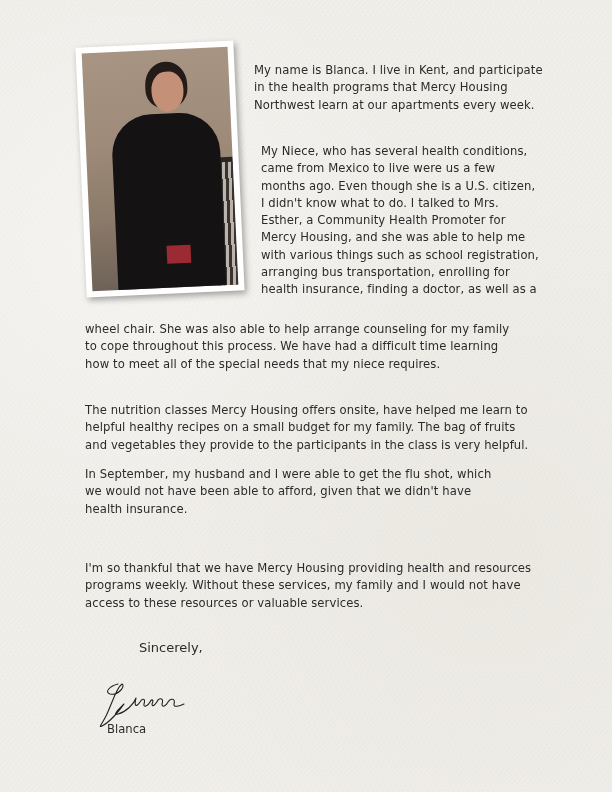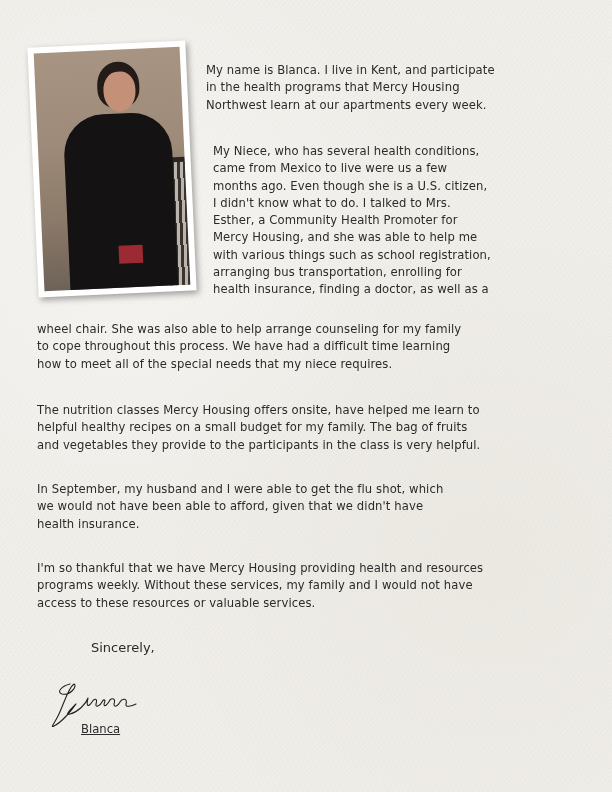--- a/index.html
+++ b/index.html
@@ -16,20 +16,21 @@
         radial-gradient(circle at 80% 70%, rgba(220,215,205,0.25) 0, rgba(0,0,0,0) 50%),
         repeating-linear-gradient(37deg, rgba(0,0,0,0.012) 0 1px, rgba(0,0,0,0) 1px 3px),
         repeating-linear-gradient(-53deg, rgba(0,0,0,0.01) 0 1px, rgba(0,0,0,0) 1px 4px);
       position: relative;
       font-family: "DejaVu Sans", sans-serif;
       color: #2a2a2a;
     }
     .page {
       position: absolute;
       inset: 0;
+      margin-left: 48px;
     }
     
     .photo-frame {
       position: absolute;
       left: 33px;
       top: 44px;
       width: 158px;
       height: 250px;
       background: #ffffff;
       padding: 6px;
@@ -107,43 +108,42 @@
       white-space: nowrap;
     }
     .line {
       display: block;
       white-space: nowrap;
     }
     .p1 { left: 206px; top: 62px; }
     .p2 { left: 213px; top: 143px; }
     .p2b { left: 37px; top: 321px; }
     .p3 { left: 37px; top: 402px; }
-    .p4 { left: 37px; top: 481px; }
+    .p4 { left: 37px; top: 466px; }
     .p5 { left: 37px; top: 560px; }
     .closing {
       position: absolute;
       left: 91px;
       top: 640px;
       font-size: 13px;
       color: #2b2b2b;
     }
     .signature {
       position: absolute;
       left: 48px;
       top: 676px;
       width: 100px;
       height: 56px;
     }
     .signed-name {
       position: absolute;
-      left: 81px;
+      left: 59px;
       top: 722px;
       font-size: 11.6px;
       color: #2b2b2b;
-      text-decoration: underline;
     }
   </style>
 </head>
 <body>
 
 <div class="page">
 
   <div class="photo-frame">
     <div class="photo" title="Portrait of Blanca wearing a black coat standing near a stair railing">
       <div class="rail-top"></div>

